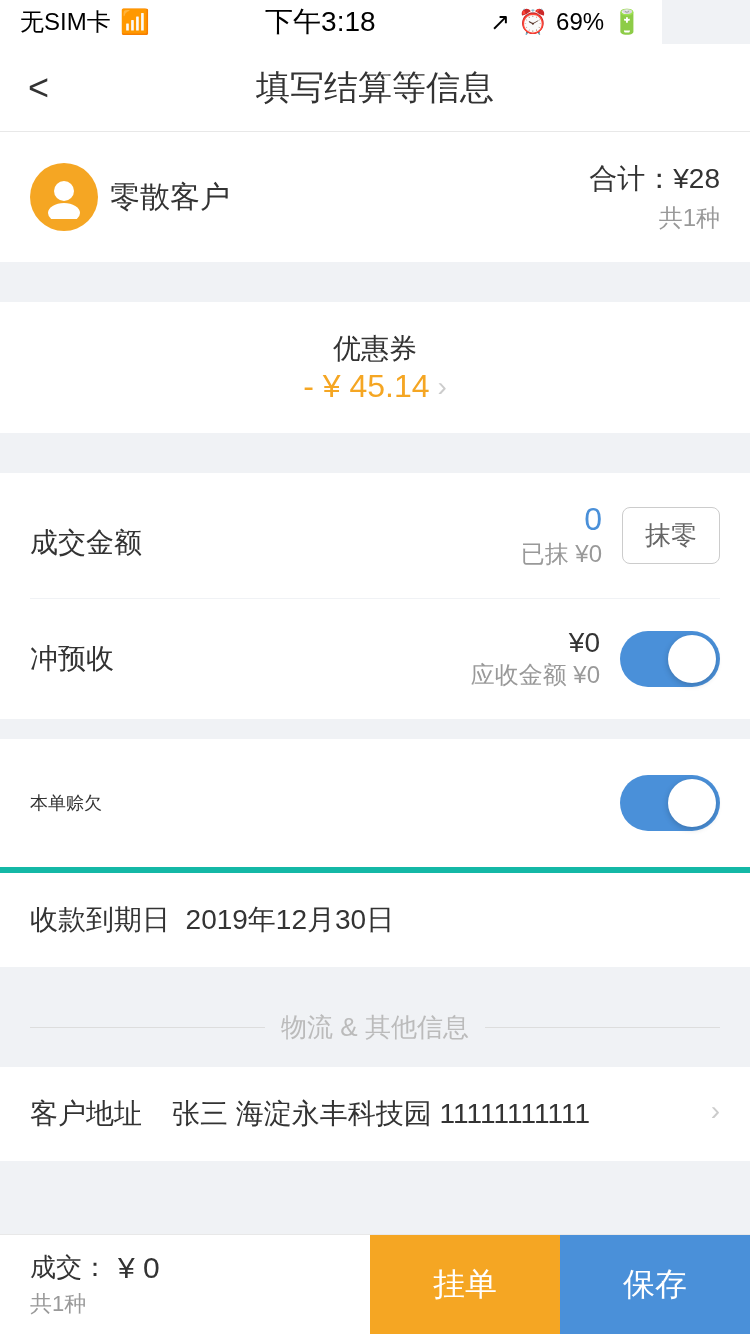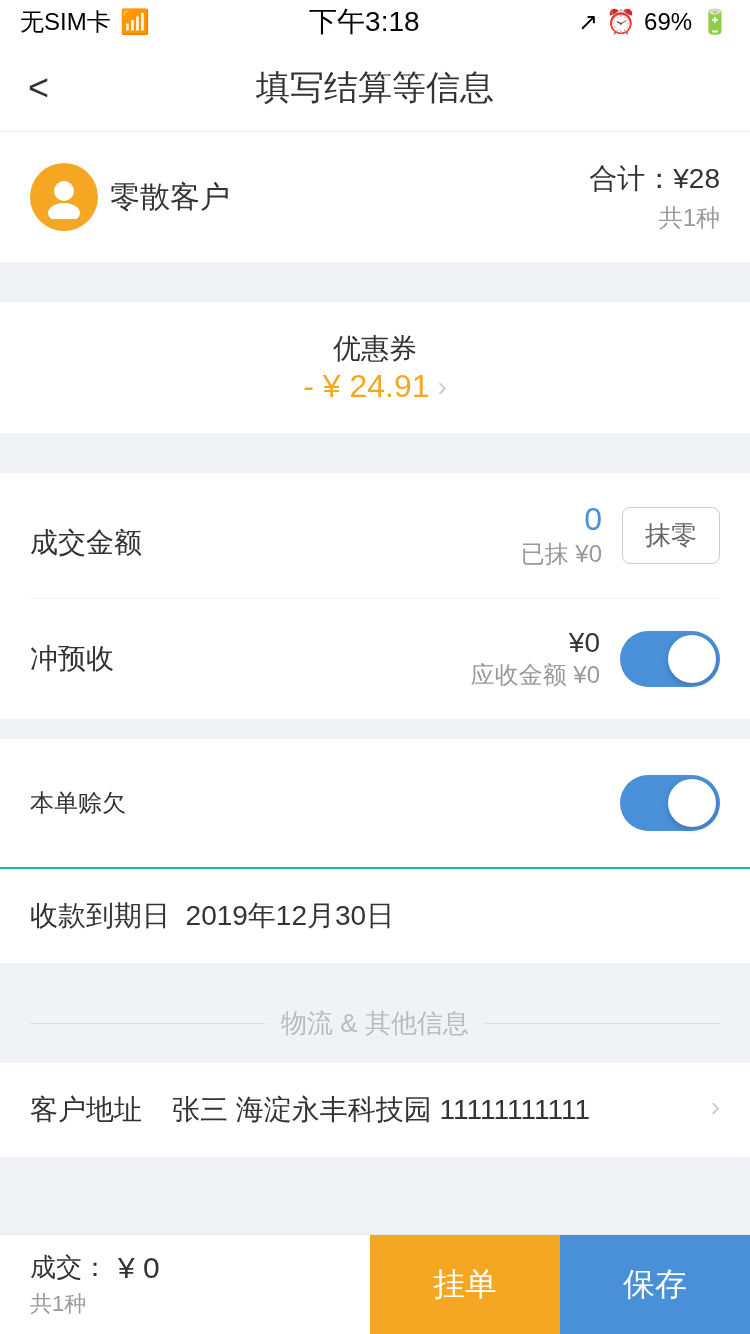--- a/index.html
+++ b/index.html
@@ -9,21 +9,21 @@
       min-height: 1334px;
       background: #f0f2f5;
       font-family: -apple-system, "PingFang SC", "Microsoft YaHei", sans-serif;
       font-size: 28px;
       color: #333;
       position: relative;
     }
 
     
     .status-bar {
-      width: 750px;
+      width: 662px;
       height: 44px;
       background: #fff;
       display: flex;
       align-items: center;
       justify-content: space-between;
       padding: 0 20px;
       font-size: 24px;
       color: #000;
     }
     .status-left { display: flex; align-items: center; gap: 10px; }
@@ -240,29 +240,29 @@
       background: #fff;
       padding: 0 30px;
     }
     .debt-row {
       display: flex;
       align-items: center;
       justify-content: space-between;
       padding: 36px 0;
     }
     .debt-label {
-      font-size: 24px;
+      font-size: 18px;
       color: #333;
     }
 
     
     .due-date-row {
       padding: 28px 30px;
       background: #fff;
-      border-top: 2px solid #14b8a6;
+      border-top: 6px solid #14b8a6;
     }
     .due-date-label {
       font-size: 28px;
       color: #333;
     }
 
     
     .logistics-section {
       background: #f0f2f5;
       height: 80px;
@@ -416,21 +416,21 @@
     </div>
   </div>
 
   <div class="gray-section"></div>
 
   <div class="section">
     <div class="coupon-row">
       <span class="coupon-label">优惠券</span>
       <div class="coupon-right">
         <div class="coupon-info">
-          <div class="coupon-amount">- ¥ 24.91</div>
+          <div class="coupon-amount">- ¥ 45.14</div>
         </div>
         <span class="chevron-right">›</span>
       </div>
     </div>
   </div>
 
   <div class="gray-section"></div>
 
   <div class="transaction-section">
 

